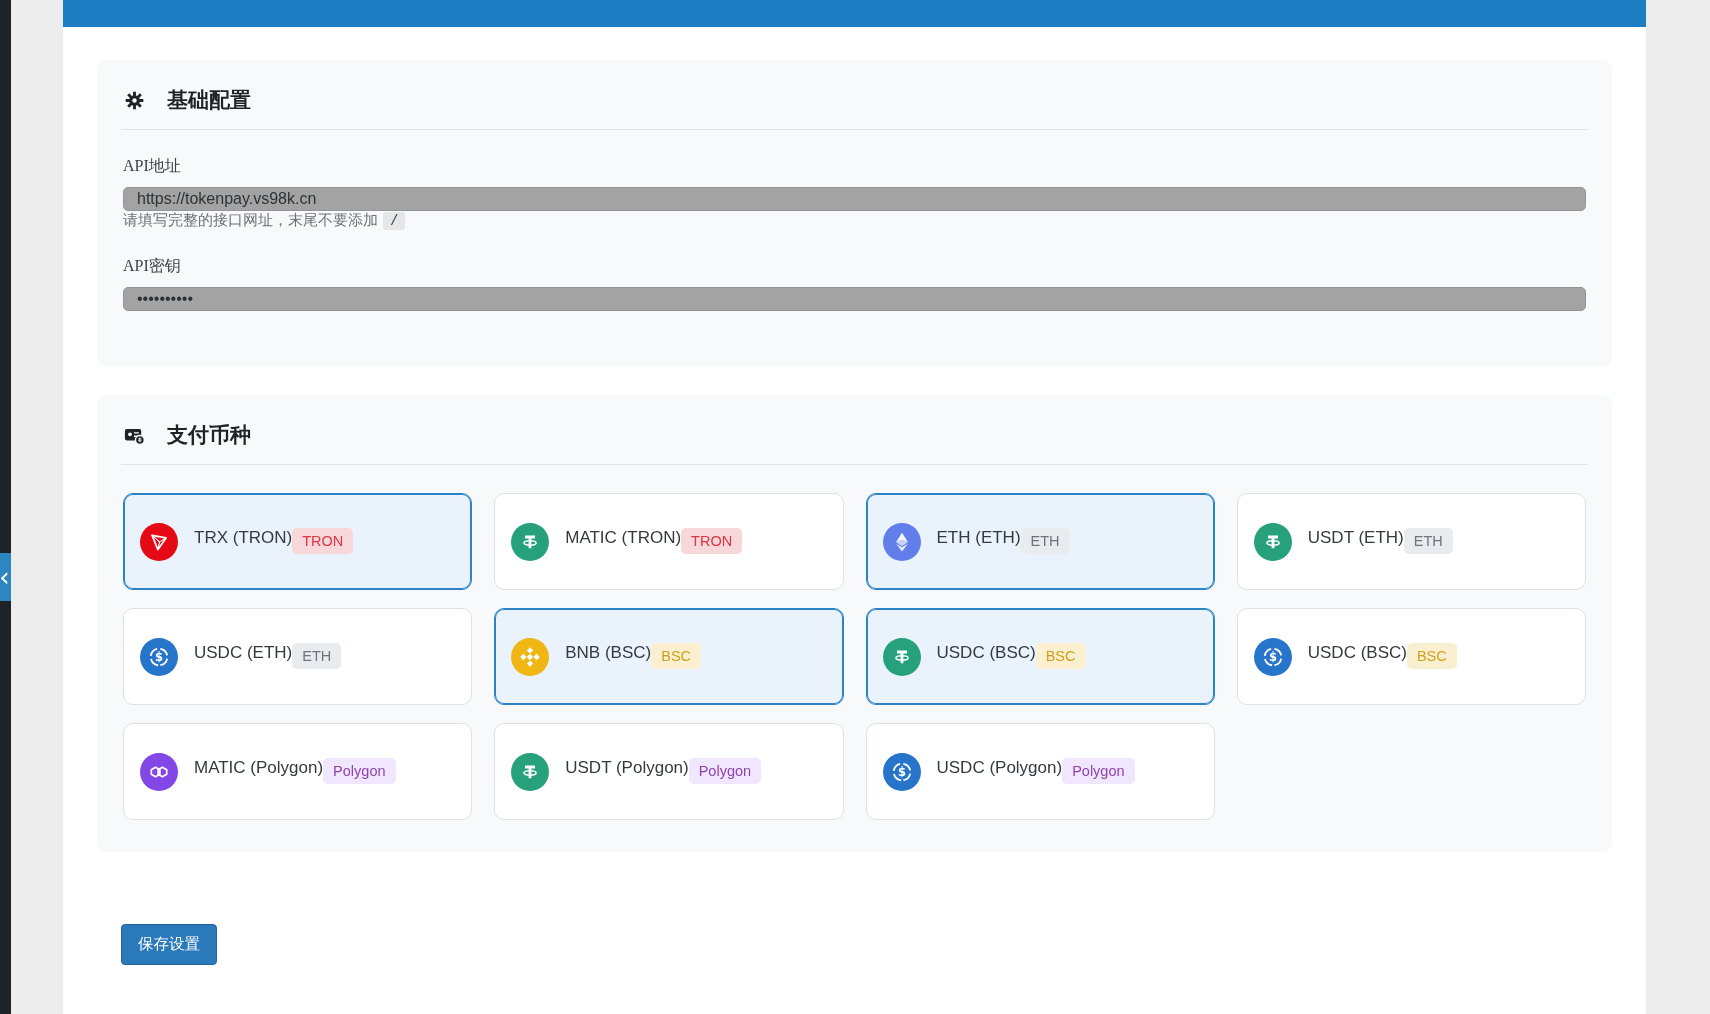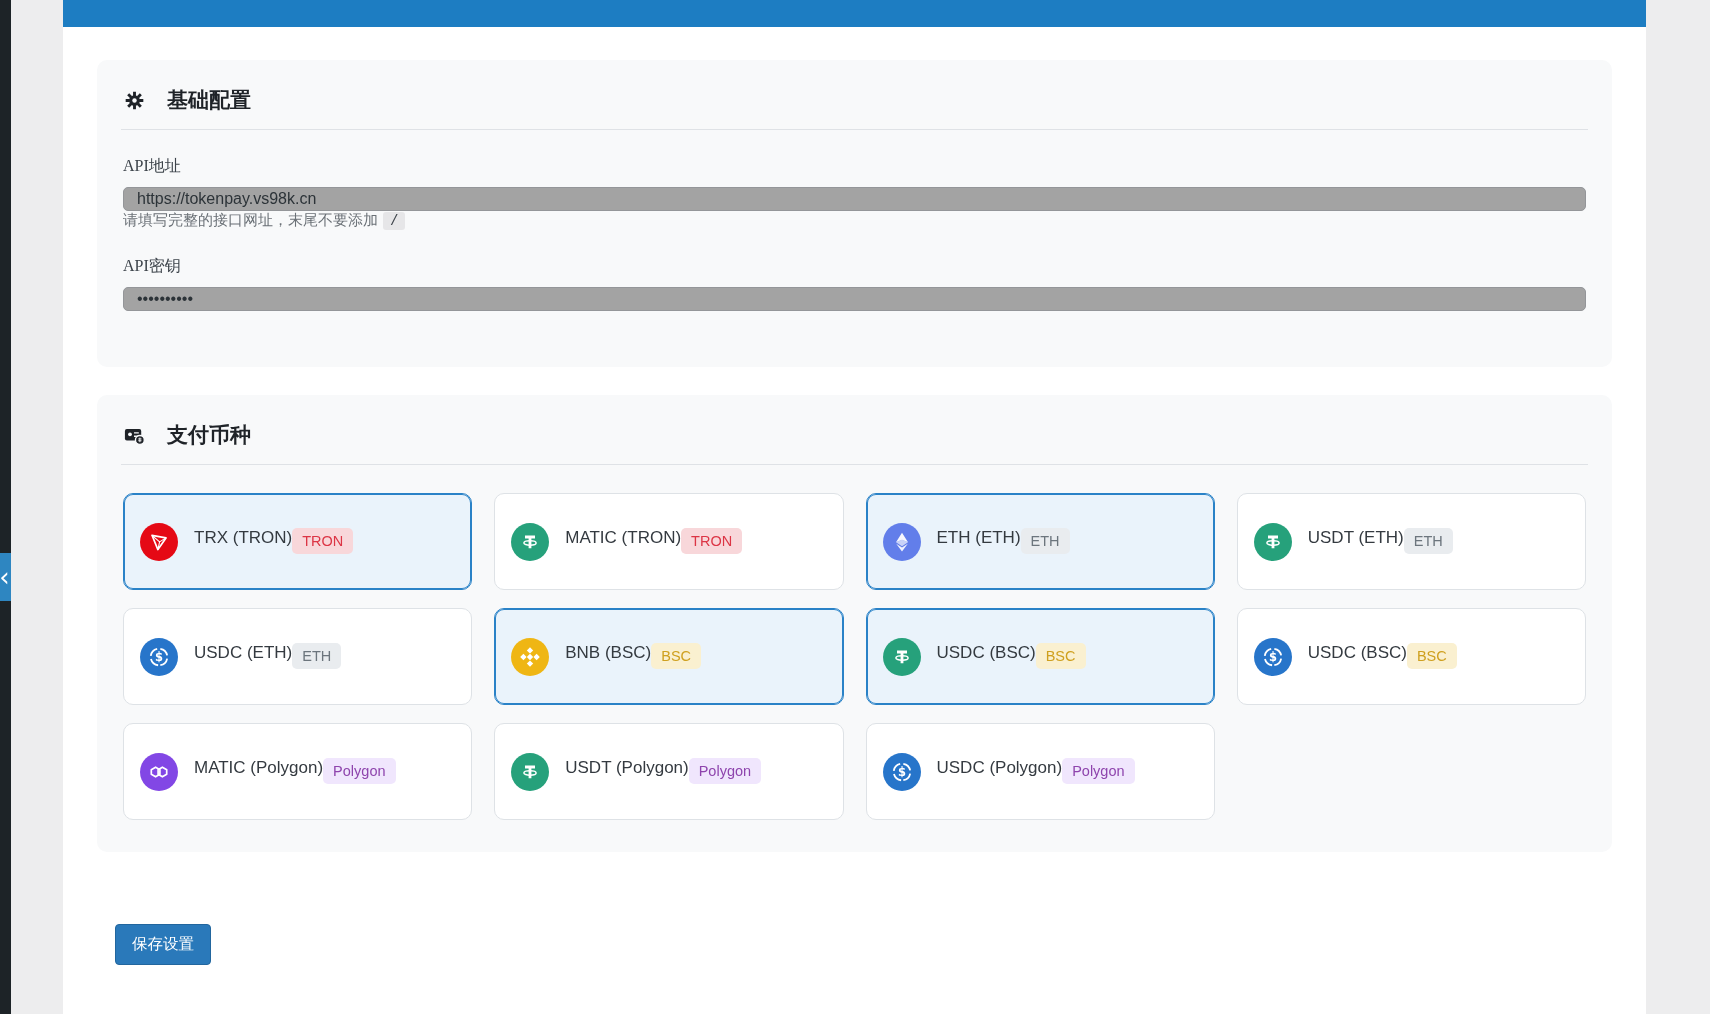--- a/index.html
+++ b/index.html
@@ -106,21 +106,21 @@
   .currency-meta { display: flex; align-items: flex-start; }
   .currency-name { font-size: 17px; color: #343a40; margin-bottom: 8px; }
   .network-badge {
     display: inline-block;
     font-size: 14.5px; line-height: 1;
     padding: 6px 10px; border-radius: 5px;
   }
 
   
   .save-button {
-    margin: 44px 0 0 18px;
+    margin: 44px 0 0 24px;
     display: inline-block;
     background: #2a79ba;
     border: 1px solid #22669e;
     border-radius: 4px;
     color: #fff;
     font-size: 15.5px;
     font-family: "Liberation Sans", sans-serif;
     padding: 9px 16px;
     cursor: pointer;
   }

